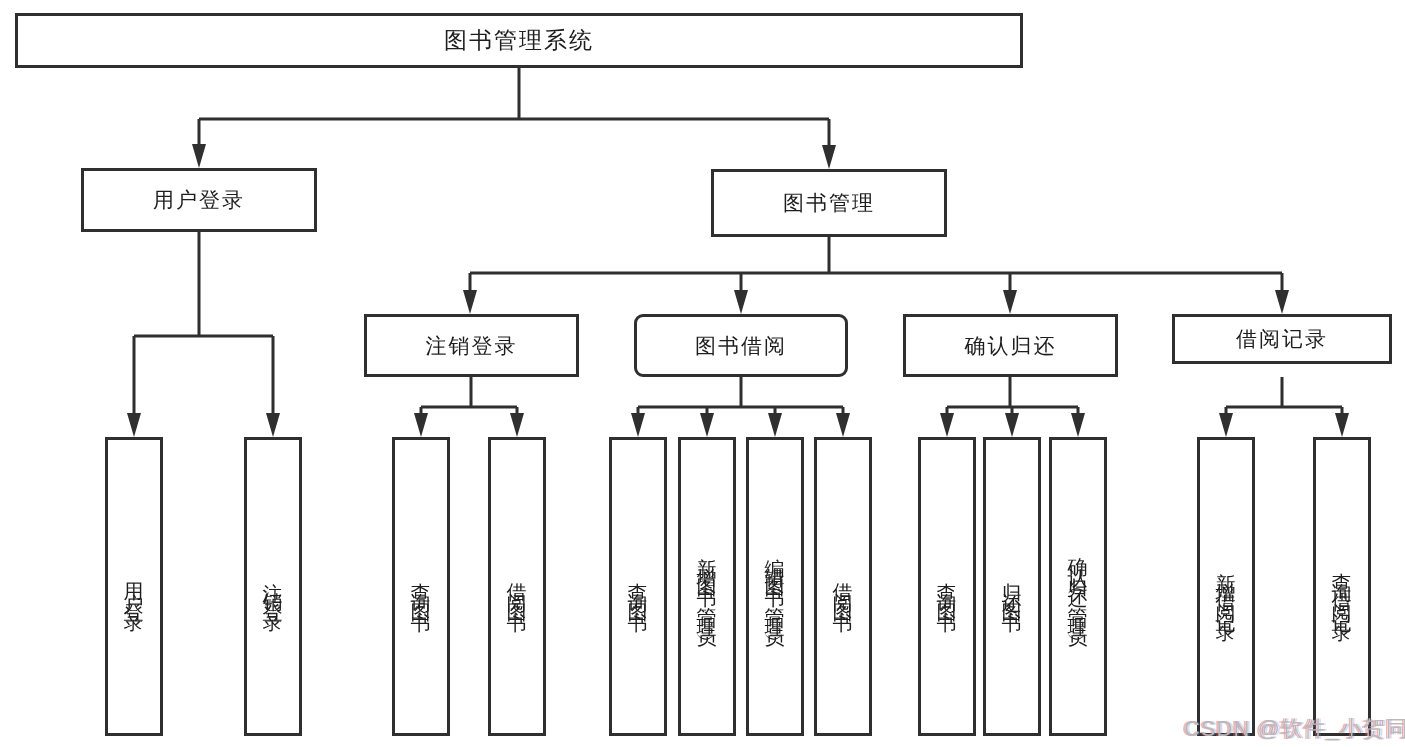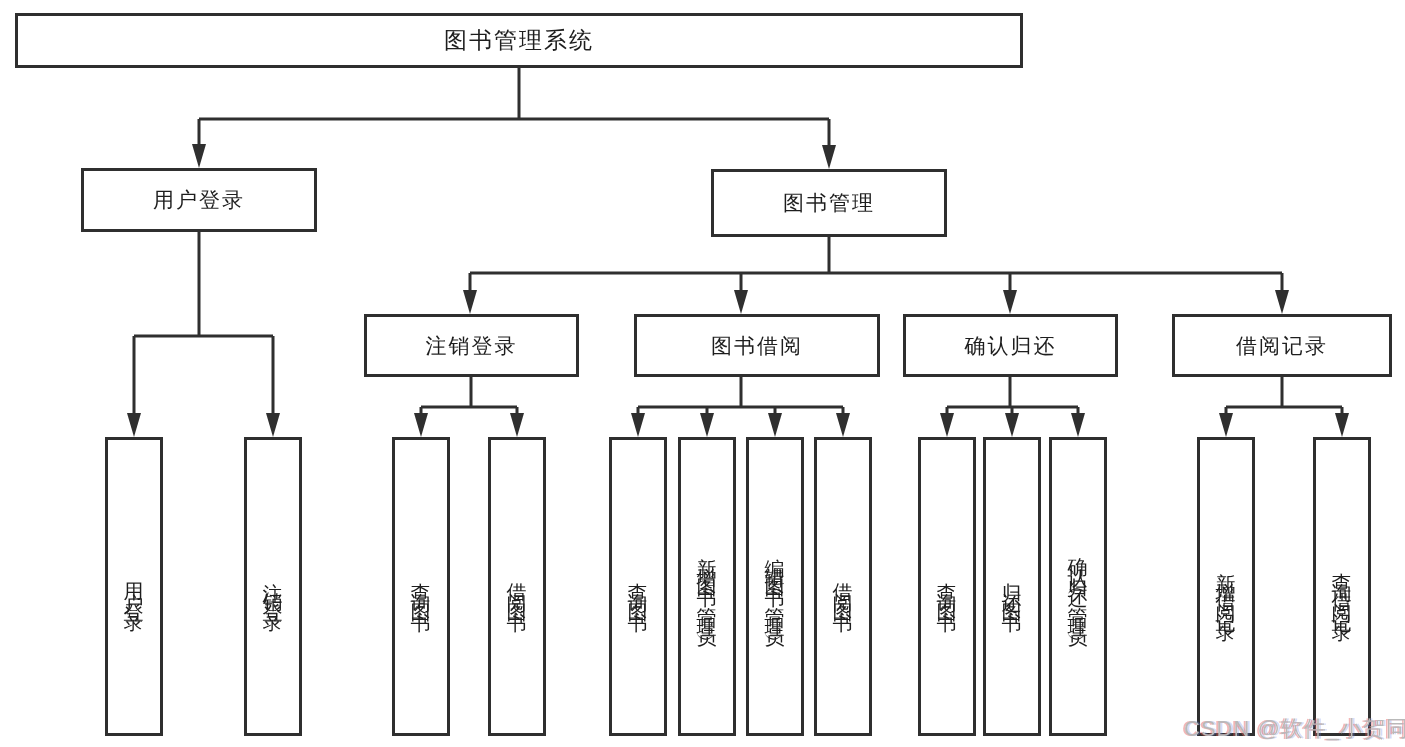--- a/index.html
+++ b/index.html
@@ -123,27 +123,27 @@
   <div class="hnode" style="left:81px; top:168px; width:236px; height:64px;">
     <span>用户登录</span>
   </div>
   <div class="hnode" style="left:711px; top:169px; width:236px; height:68px;">
     <span>图书管理</span>
   </div>
 
   <div class="hnode" style="left:364px; top:314px; width:215px; height:63px;">
     <span>注销登录</span>
   </div>
-  <div class="hnode" style="left:634px; top:314px; width:246px; height:63px;">
+  <div class="hnode" style="left:634px; top:314px; width:214px; height:63px;border-radius:9px;">
     <span>图书借阅</span>
   </div>
   <div class="hnode" style="left:903px; top:314px; width:215px; height:63px;">
     <span>确认归还</span>
   </div>
-  <div class="hnode" style="left:1172px; top:314px; width:220px; height:63px;">
+  <div class="hnode" style="left:1172px; top:314px; width:220px; height:50px;">
     <span>借阅记录</span>
   </div>
 
   <div class="vnode" style="left:105px; top:437px; width:58px; height:299px;">
     <span class="vtext">用户登录</span>
   </div>
   <div class="vnode" style="left:244px; top:437px; width:58px; height:299px;">
     <span class="vtext">注销登录</span>
   </div>
 

